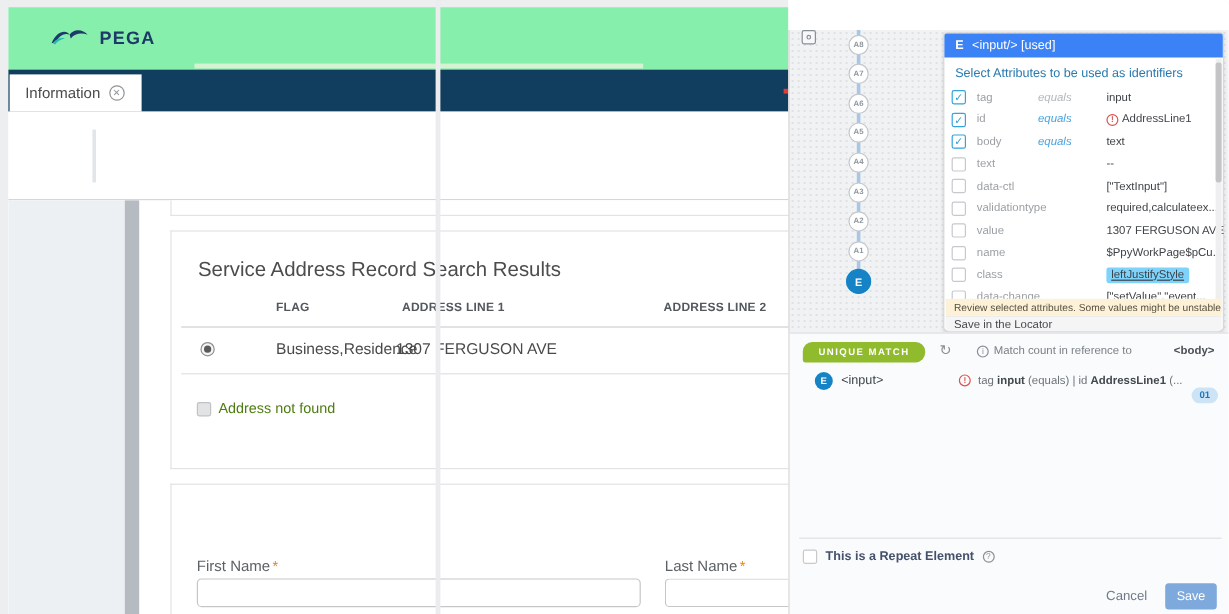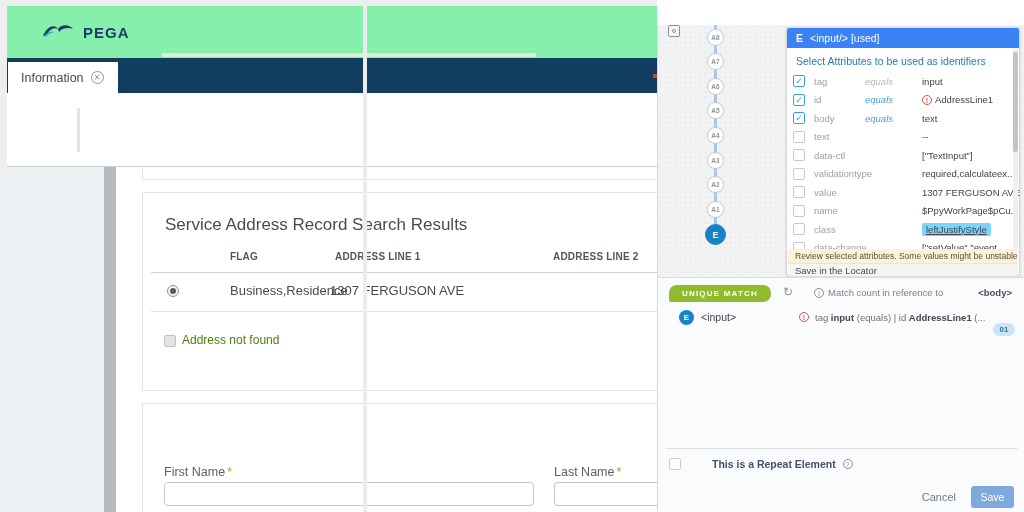--- a/index.html
+++ b/index.html
@@ -99,21 +99,21 @@
   .match-row { position:absolute; left:0; top:31px; width:367px; height:18px; }
   .e-circle { position:absolute; left:21px; top:1px; width:15px; height:15px; border-radius:50%; background:#1583c5; color:#fff; font-size:8px; font-weight:bold; line-height:15px; text-align:center; }
   .el-tag { position:absolute; left:43px; top:2px; font-size:10.5px; color:#3e434a; }
   .warn2 { position:absolute; left:141px; top:3px; }
   .criteria { position:absolute; left:157px; top:3px; font-size:9.5px; color:#6d7277; white-space:nowrap; }
   .criteria b { color:#43484e; }
   .count-pill { position:absolute; right:10px; top:2px; width:22px; height:13px; background:#cde3f6; border-radius:7px; color:#1f78b5; font-size:8px; font-weight:bold; text-align:center; line-height:13px;margin-top:12px; }
   .bottom-divider { position:absolute; left:8px; right:6px; top:170px; height:1px; background:#e0e0e0; }
   .repeat-row { position:absolute; left:11px; top:180px; display:flex; align-items:center; gap:7px; }
   .repeat-cb { width:12px; height:12px; border:1px solid #c9c9c9; border-radius:2px; background:#fff; }
-  .repeat-label { font-size:10.5px; font-weight:bold; color:#44516b;margin-left:24px; }
+  .repeat-label { font-size:10.5px; font-weight:bold; color:#44516b; }
   .footer-actions { position:absolute; right:10px; top:208px; display:flex; align-items:center; gap:15px; }
   .cancel-btn { font-size:11px; color:#6e7a85; }
   .save-btn { width:43px; height:22px; background:#7ea9dc; border:none; border-radius:3px; color:#fff; font-size:10.5px; font-family:"Liberation Sans", sans-serif; line-height:22px; text-align:center; }
 </style>
 </head>
 <body>
 
 <div class="stage">
 
   <div class="frame-left"></div>

